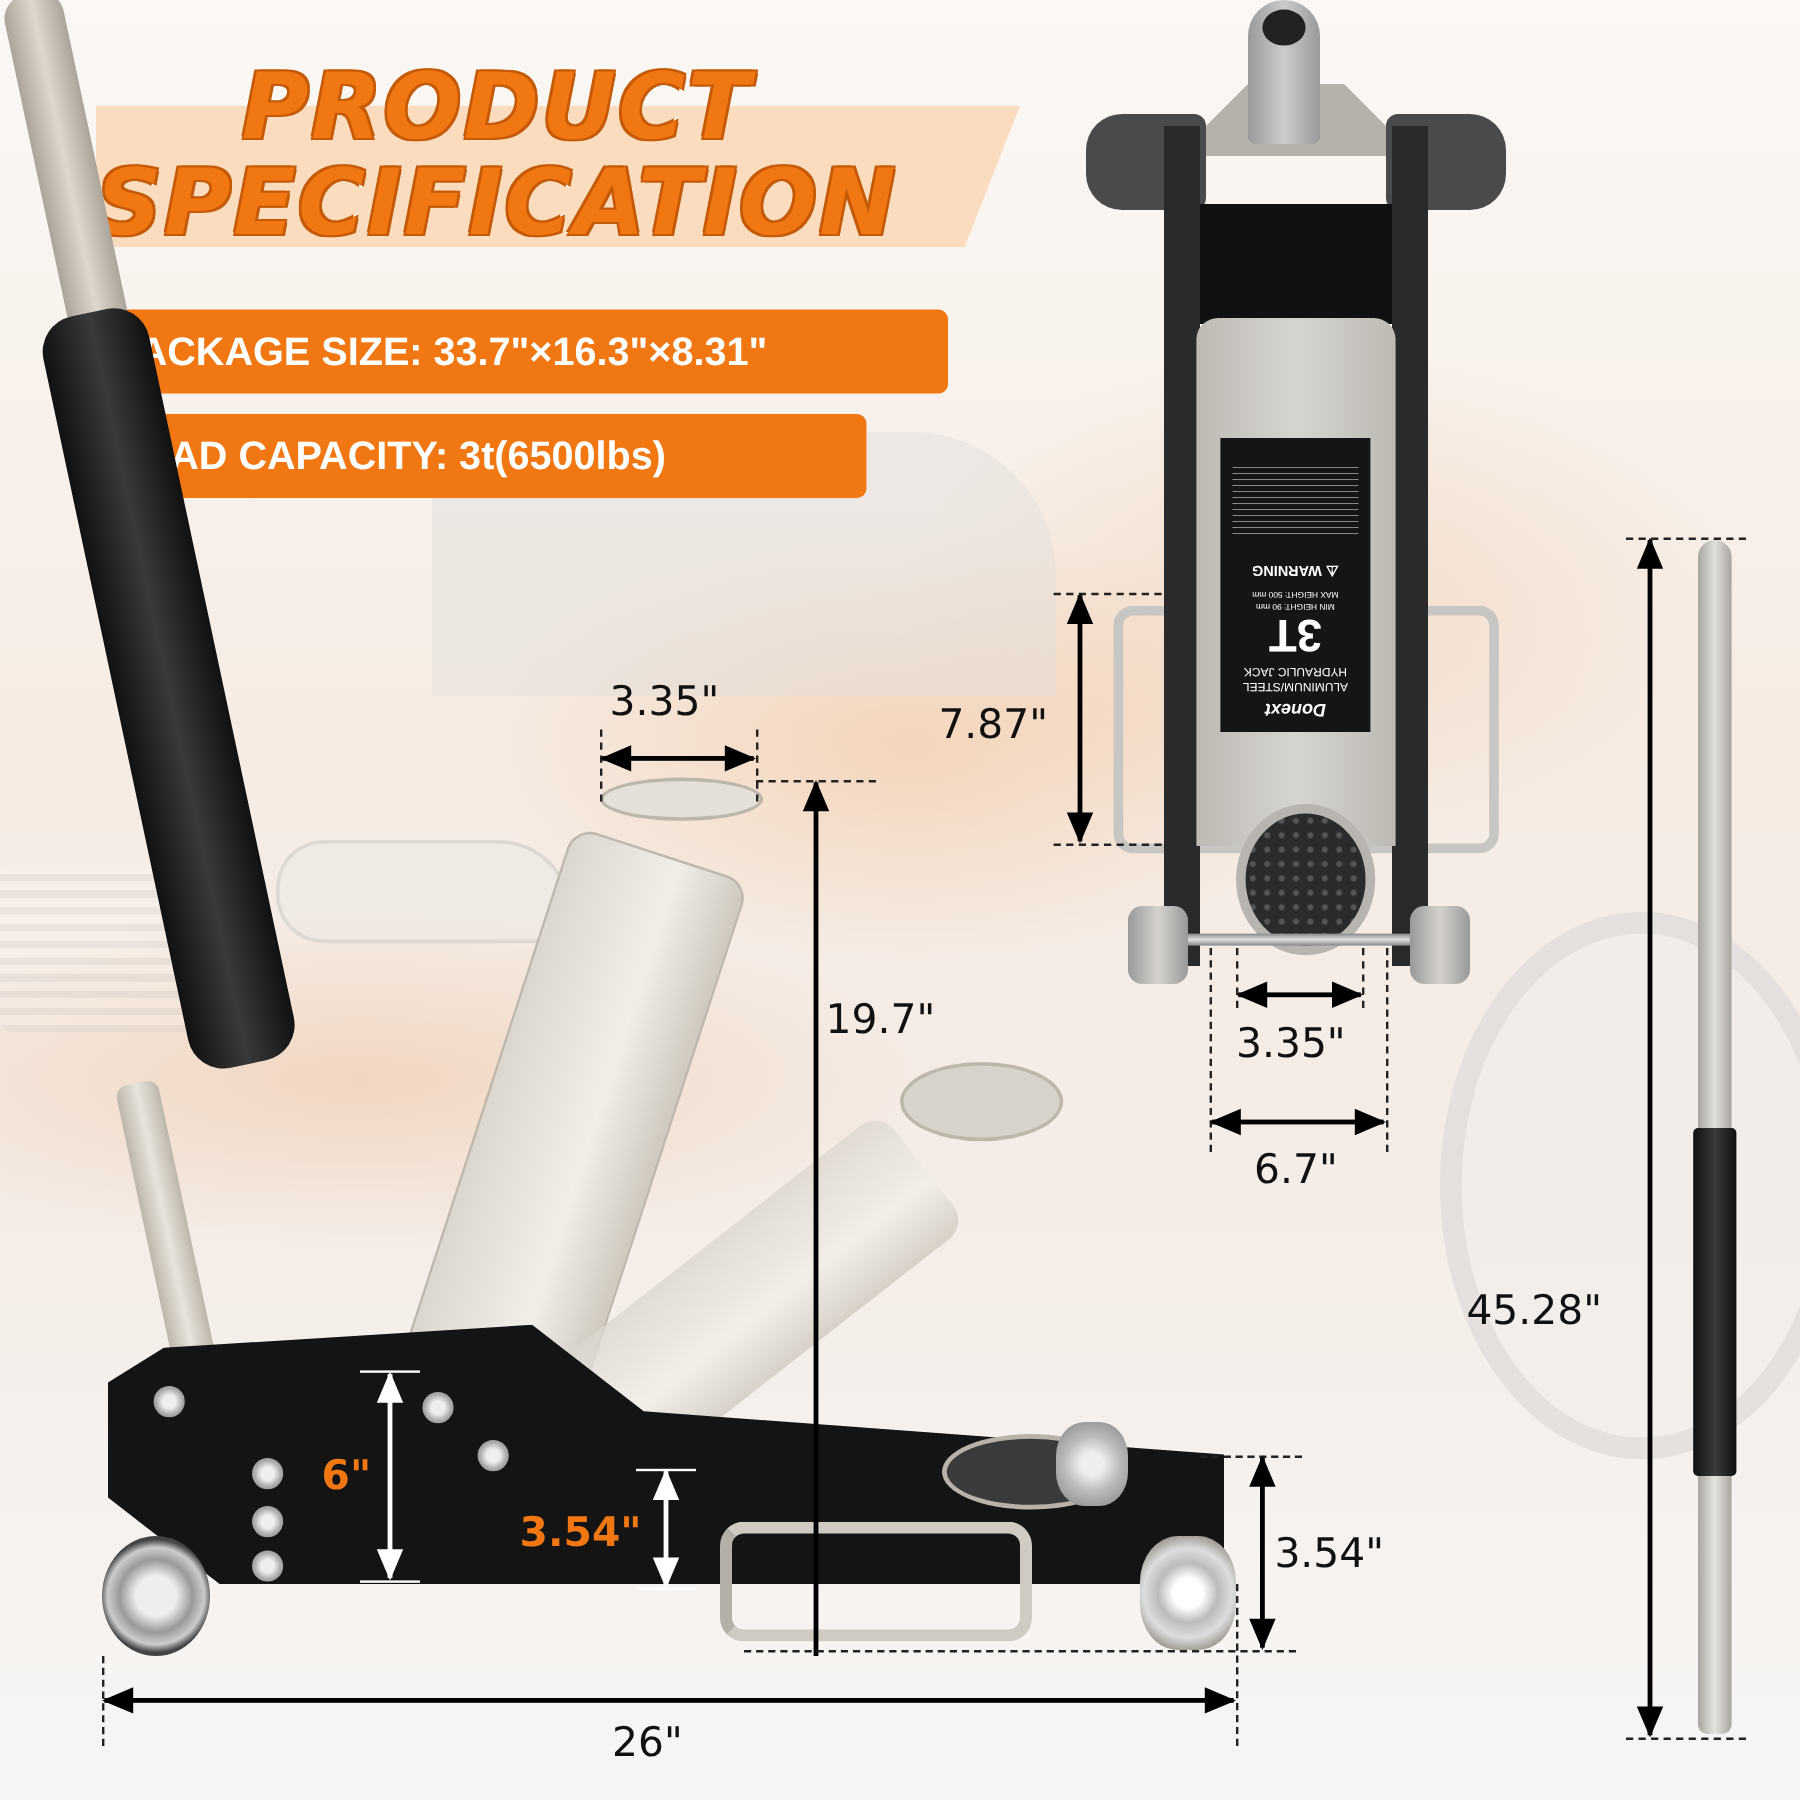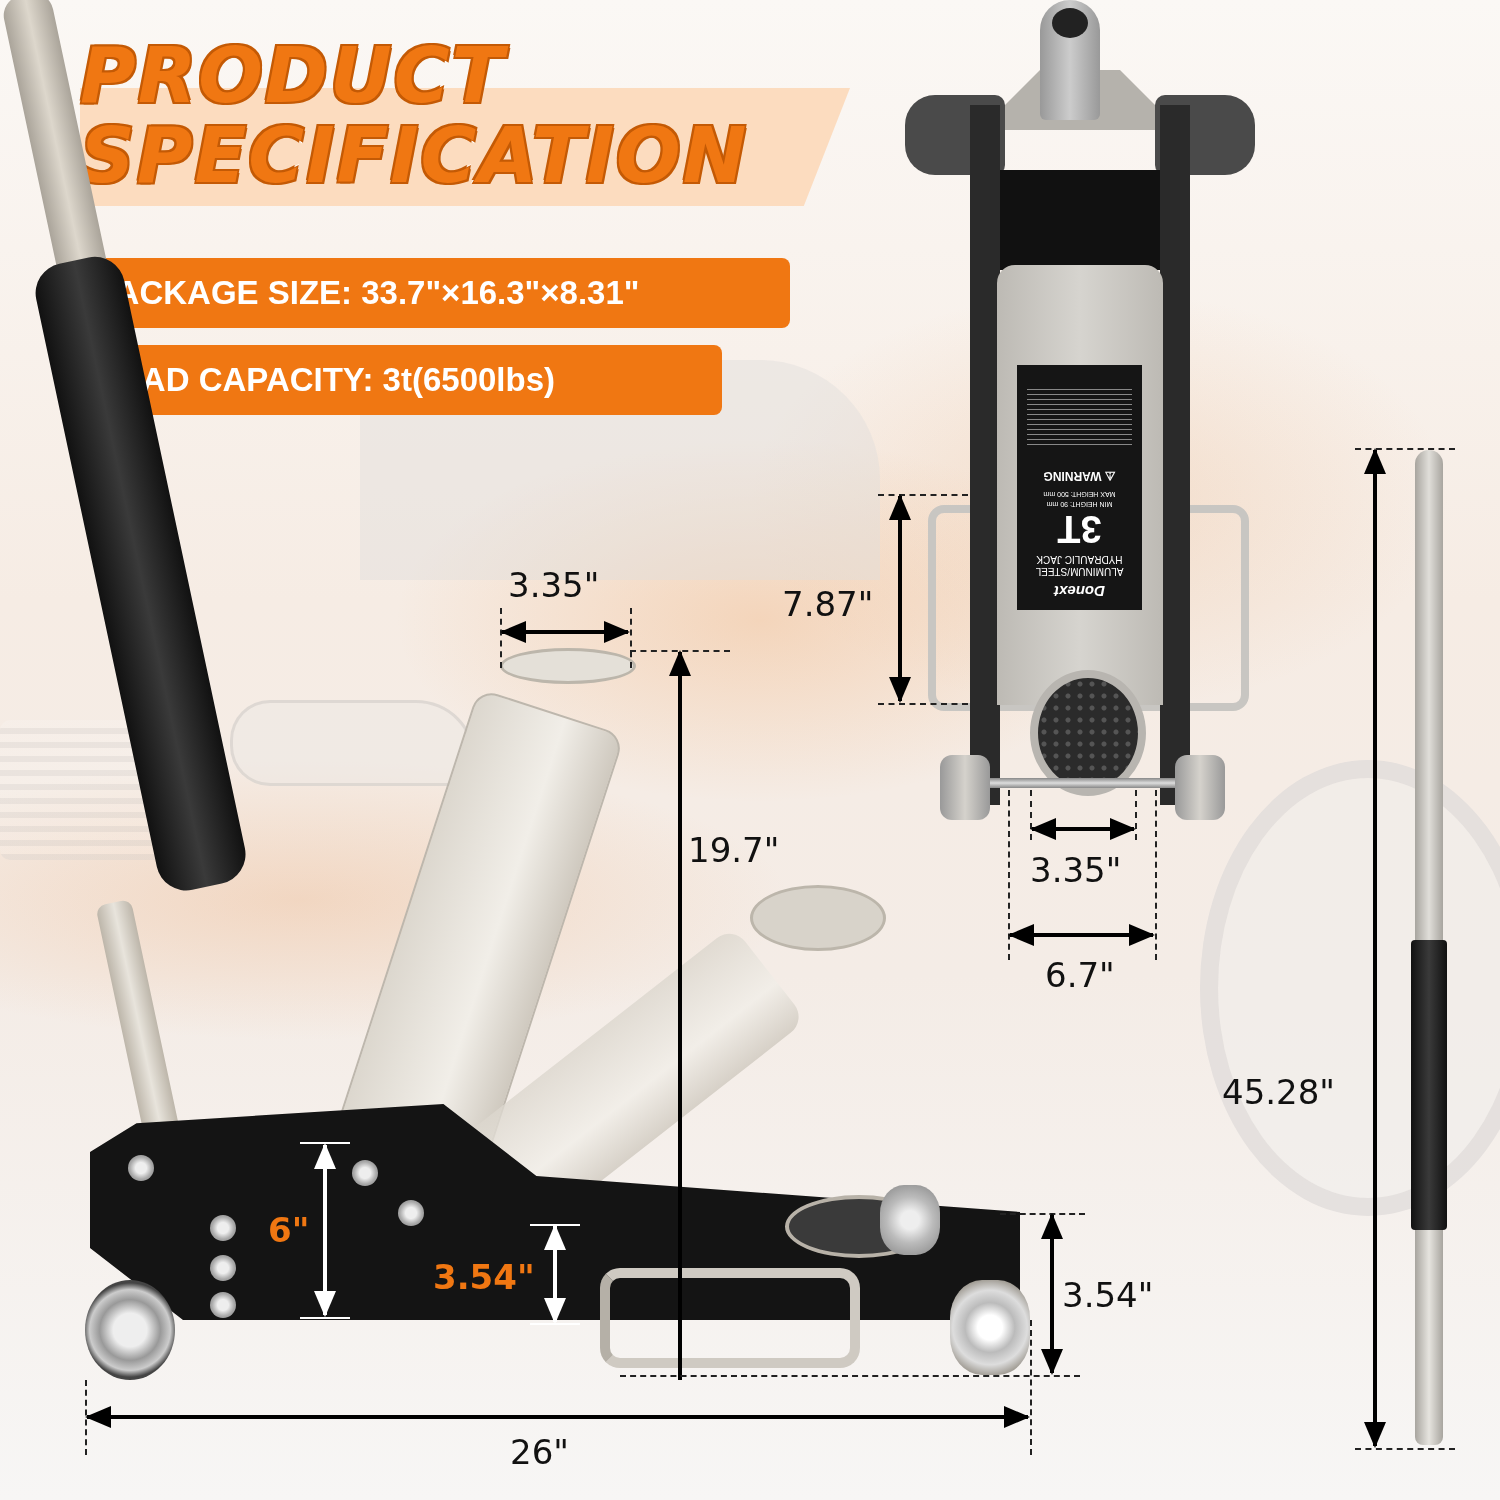--- a/index.html
+++ b/index.html
@@ -17,24 +17,24 @@
   .car-headlight{left:230px;top:700px;width:240px;height:80px;border-radius:40px 60px 20px 40px;
     border:3px solid rgba(210,205,200,.6);background:rgba(235,232,228,.5);}
   .car-wheel{left:1200px;top:760px;width:300px;height:420px;border-radius:50%;
     border:18px solid rgba(215,212,210,.5);background:rgba(240,238,236,.5);}
   .car-window{left:360px;top:360px;width:520px;height:220px;border-radius:30px 120px 0 0;
     background:rgba(225,222,220,.45);}
 
   
   .title-band{left:80px;top:88px;width:770px;height:118px;background:#fcdcbf;
     clip-path:polygon(0 0,100% 0,94% 100%,0 100%);}
-  .title{left:80px;top:36px;font-family:"DejaVu Sans",sans-serif;font-weight:bold;font-style:italic;
+  .title{left:80px;top:49px;font-family:"DejaVu Sans",sans-serif;font-weight:bold;font-style:italic;
     font-size:76px;line-height:80px;color:#f07712;letter-spacing:2px;
     -webkit-text-stroke:3px #fff;paint-order:stroke fill;
-    text-shadow:0 0 0 #c45a05, 2px 2px 0 #c45a05, -2px -2px 0 #c45a05, 2px -2px 0 #c45a05,-2px 2px 0 #c45a05;}
+    text-shadow:0 0 0 #c45a05, 2px 2px 0 #c45a05, -2px -2px 0 #c45a05, 2px -2px 0 #c45a05,-2px 2px 0 #c45a05;text-align:center;}
   .title span{display:block;}
 
   
   .pill{background:#f07712;color:#fff;border-radius:8px;font-weight:bold;
     font-family:"Liberation Sans",sans-serif;font-size:33px;display:flex;align-items:center;padding-left:26px;box-sizing:border-box;}
   .pill1{left:70px;top:258px;width:720px;height:70px;}
   .pill2{left:70px;top:345px;width:652px;height:70px;}
 
   
   .dim{font-family:"DejaVu Sans",sans-serif;font-size:34px;color:#111;font-weight:500;}

